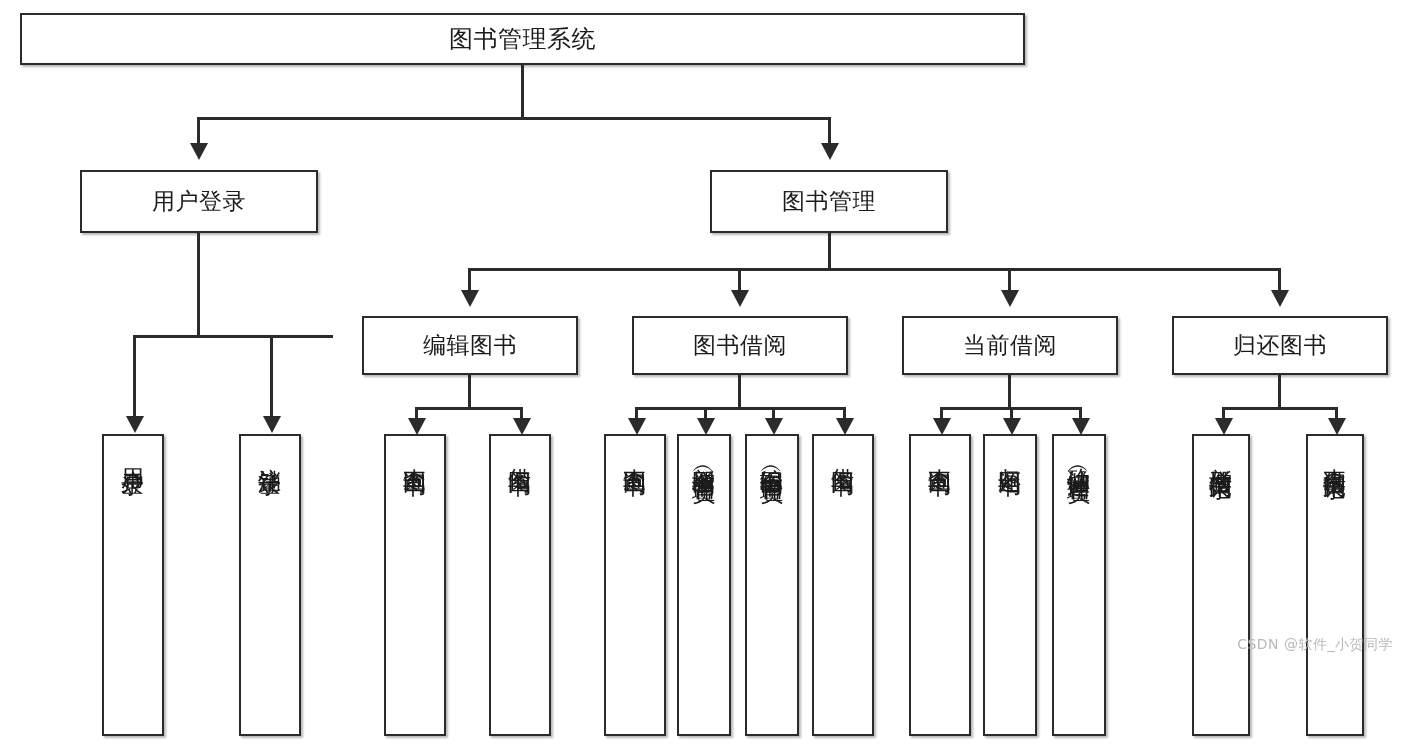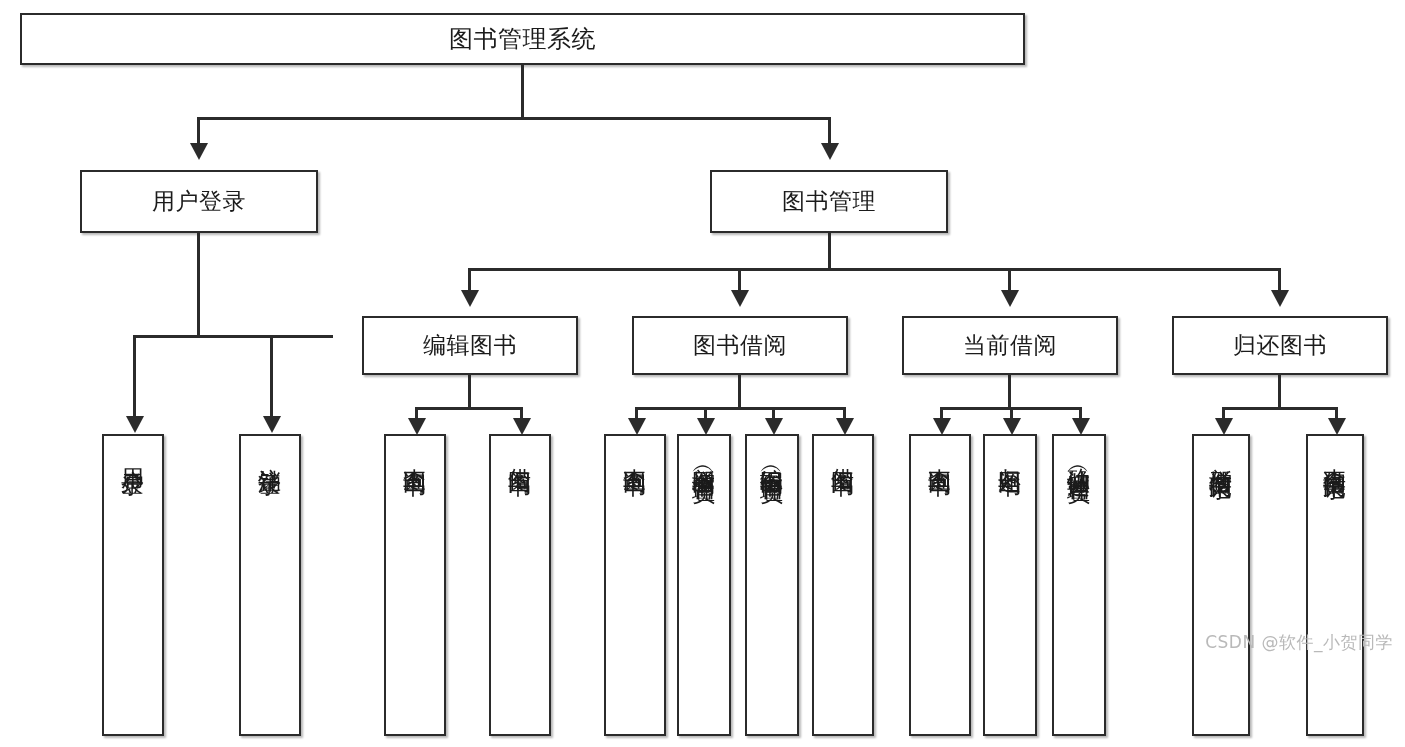--- a/index.html
+++ b/index.html
@@ -64,21 +64,21 @@
     position:absolute;
     width:0;height:0;
     border-left:9px solid transparent;
     border-right:9px solid transparent;
     border-top:17px solid #2b2b2b;
   }
   
   #watermark{
     position:absolute;
     right:12px;bottom:6px;
-    font-size:17px;
+    font-size:14px;
     color:#b9b9b9;
     letter-spacing:0.5px;
     white-space:nowrap;
     user-select:none;
   }
 </style>
 </head>
 <body>
 
 <div id="diagram">

